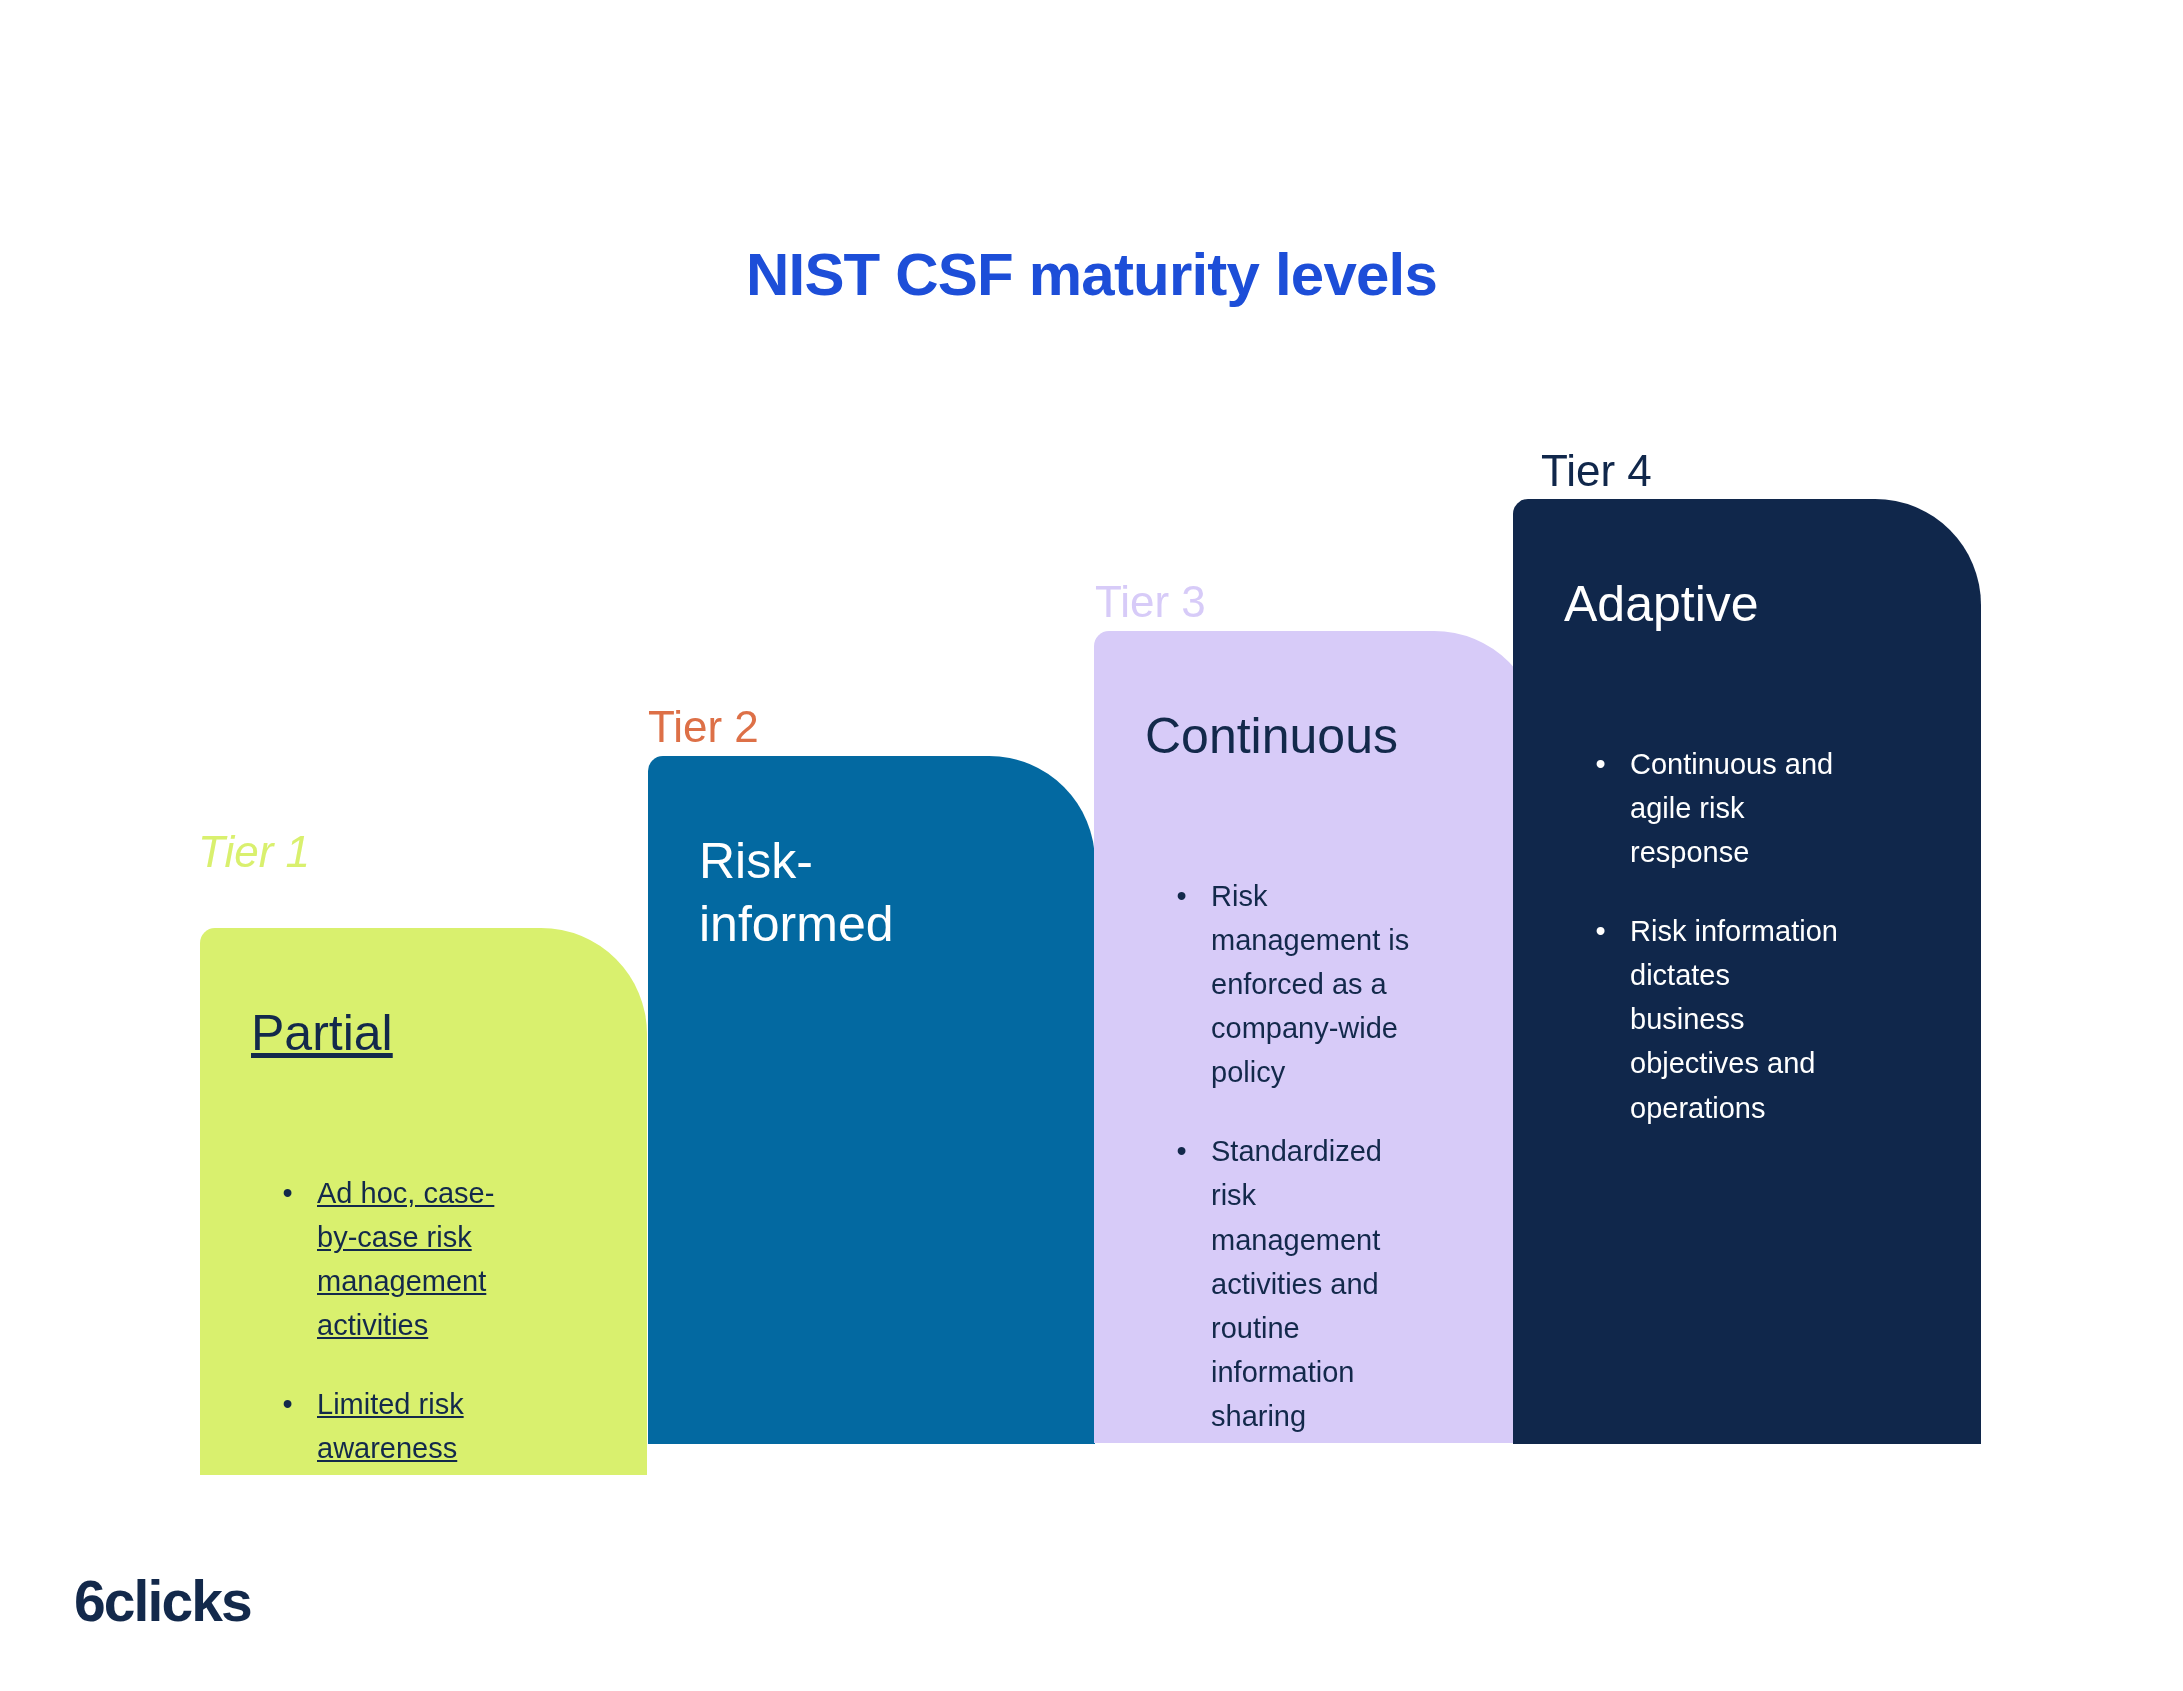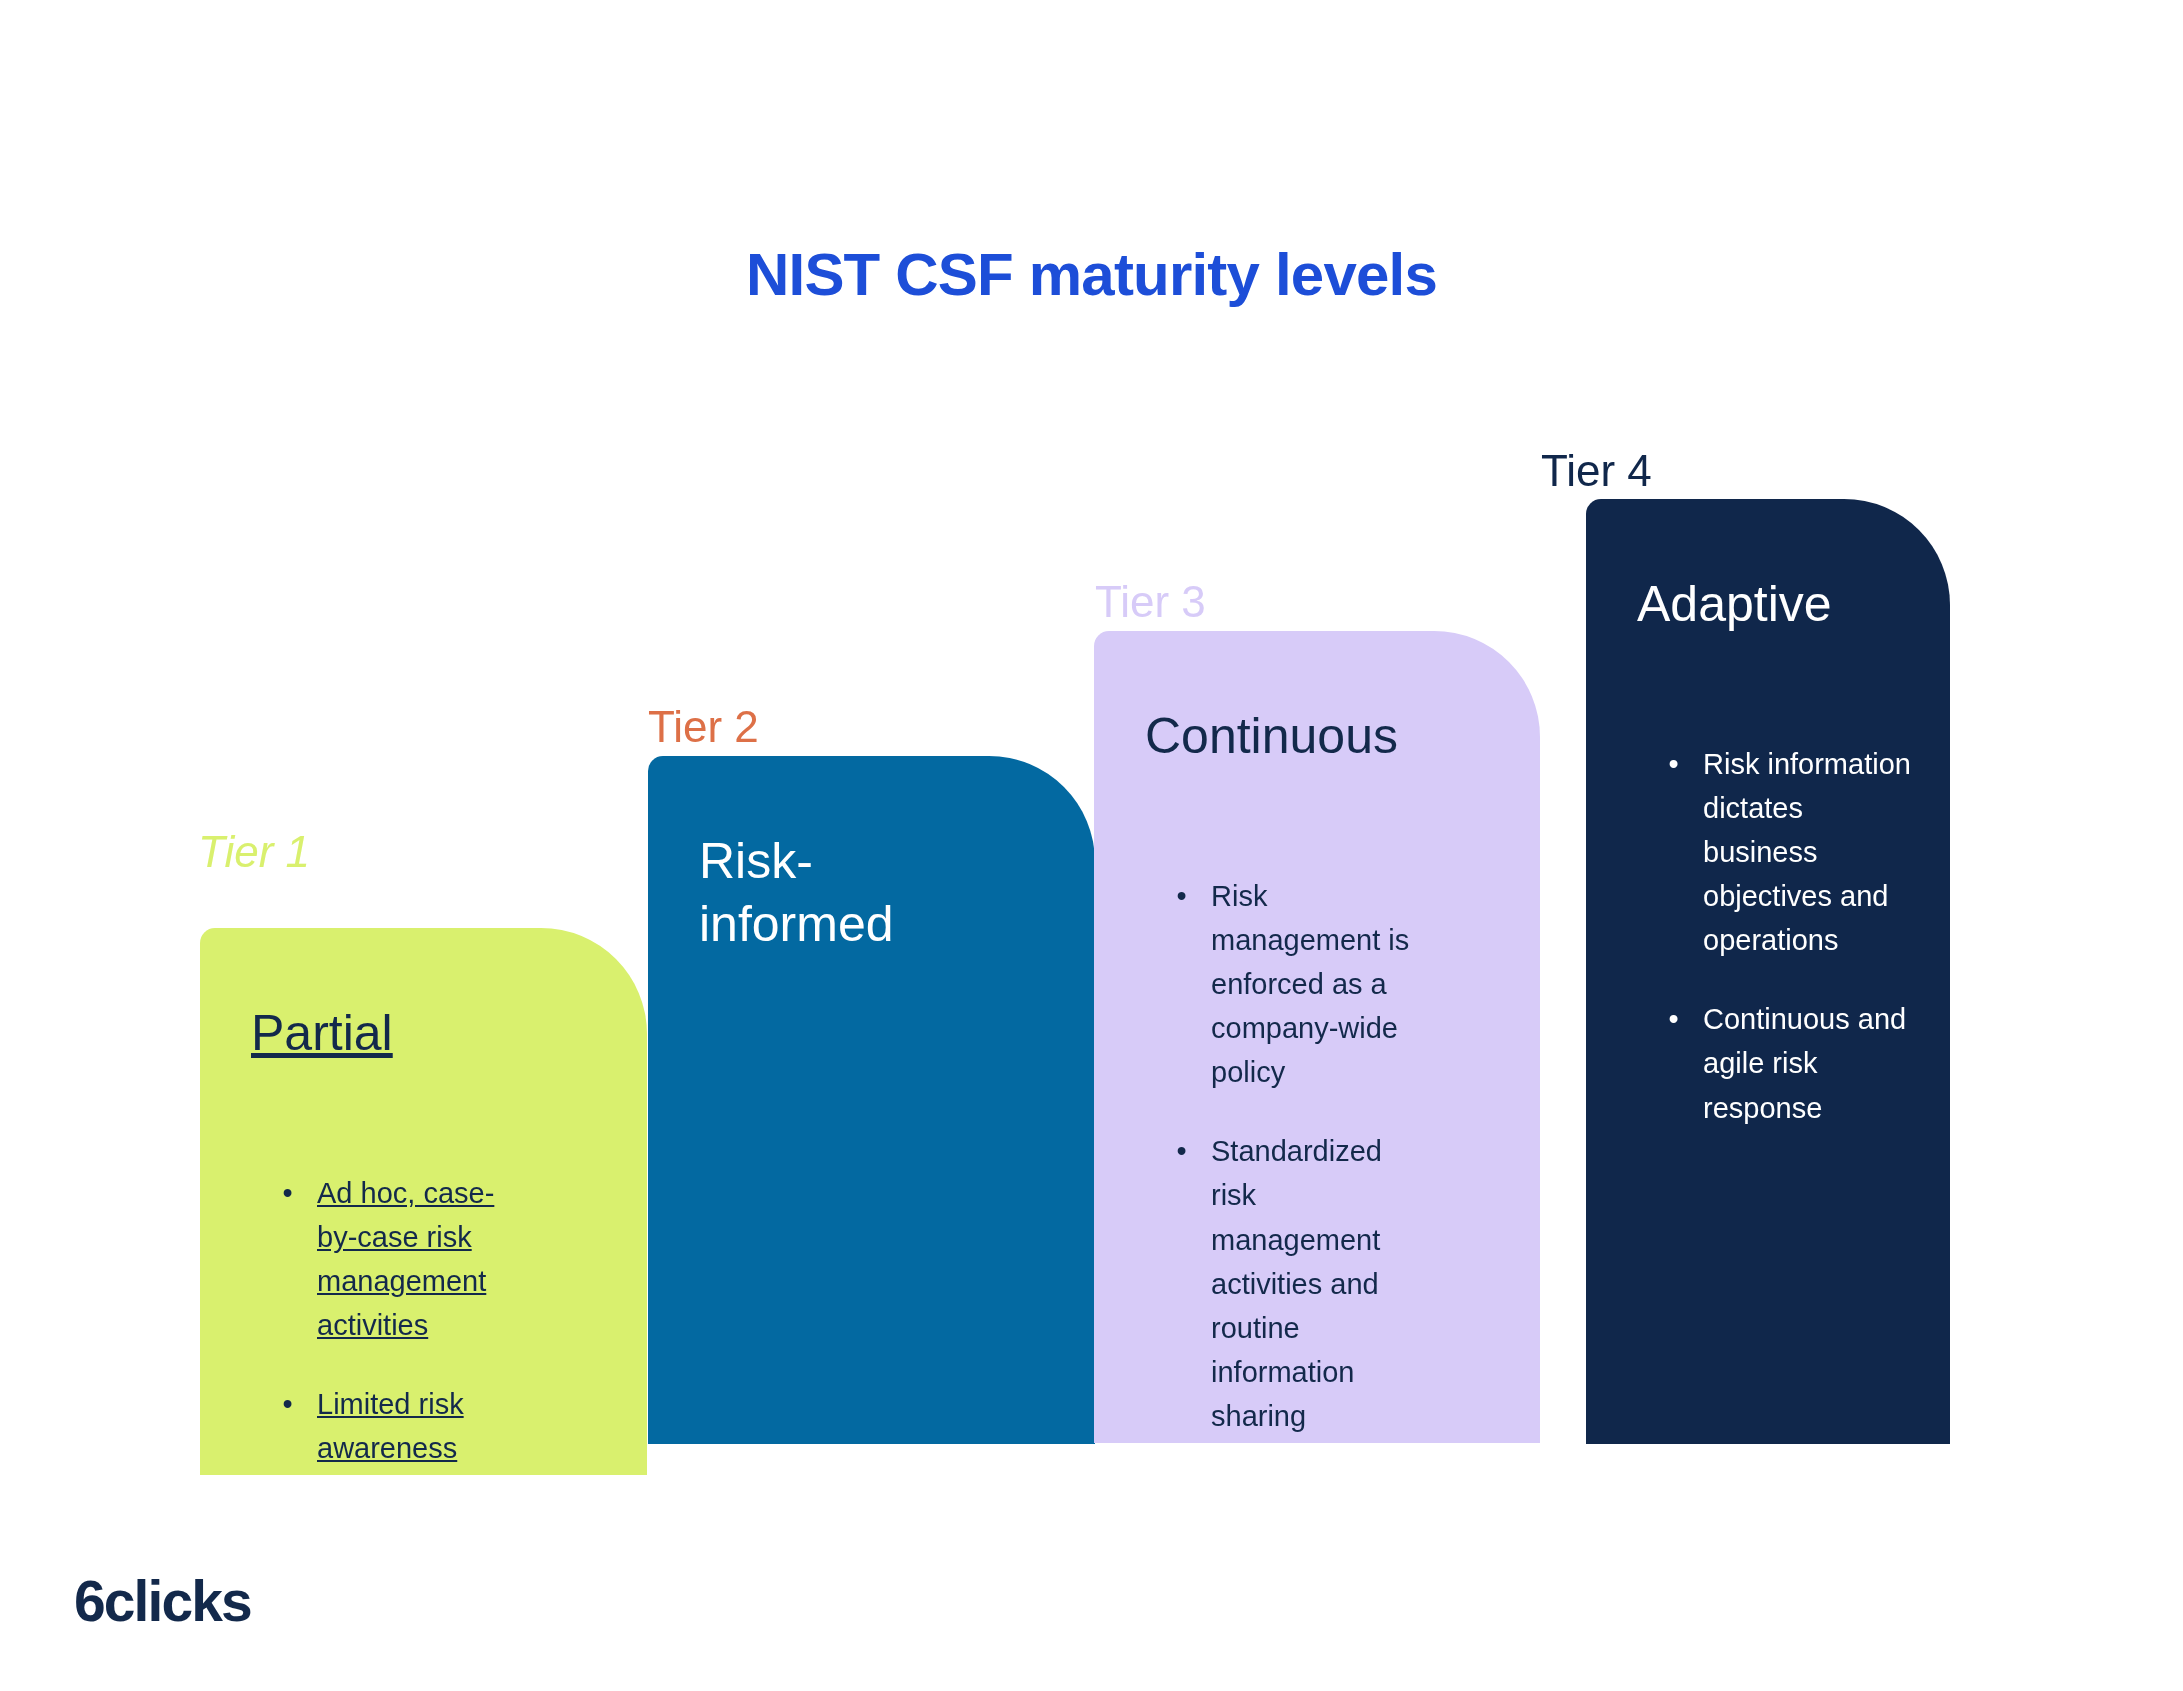--- a/index.html
+++ b/index.html
@@ -39,21 +39,21 @@
 
   .tier-block {
     position: absolute;
     box-sizing: border-box;
     border-radius: 15px 106px 0 0;
     padding: 74px 27px 0 51px;
   }
   .block-1 { left: 200px;  top: 928px; width: 447px; height: 547px; text-decoration: underline;  }
   .block-2 { left: 648px;  top: 756px; width: 447px; height: 688px;  }
   .block-3 { left: 1094px; top: 631px;  width: 446px; height: 812px; }
-  .block-4 { left: 1586px; top: 499px;  width: 364px; height: 945px; }
+  .block-4 { left: 1513px; top: 499px;  width: 468px; height: 945px; }
 
   .tier-name {
     margin: 0;
     font-size: 50px;
     font-weight: 500;
     line-height: 1.26;
     letter-spacing: 0;
     max-width: 249px;
   }
 
@@ -116,21 +116,21 @@
     <h2 class="tier-name">Continuous</h2>
     <ul class="bullets">
       <li>Risk management is enforced as a company-wide policy</li>
       <li>Standardized risk management activities and routine information sharing</li>
     </ul>
   </div>
 
   <div class="tier-block block-4" style="background: rgb(16, 39, 75); color: rgb(255, 255, 255);">
     <h2 class="tier-name">Adaptive</h2>
     <ul class="bullets">
+      <li>Continuous and agile risk response</li>
       <li>Risk information dictates business objectives and operations</li>
-      <li>Continuous and agile risk response</li>
     </ul>
   </div>
 
   <div class="brand-logo" style="color: rgb(19, 41, 75);">6clicks</div>
 
 </div>
 
 
 </body></html>

